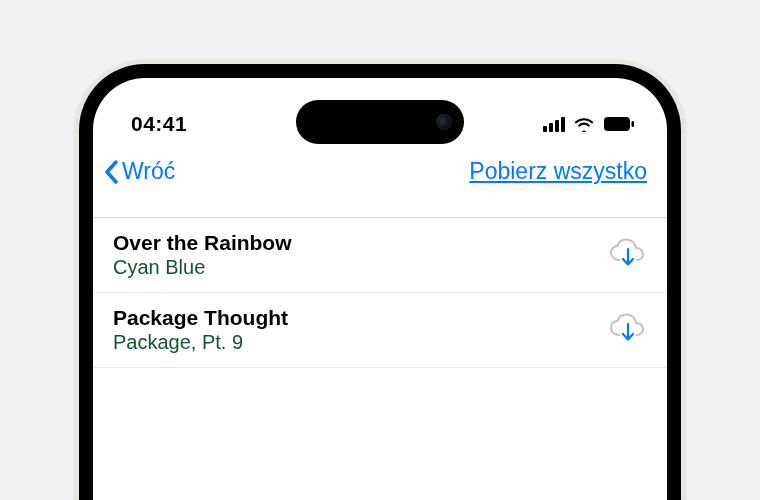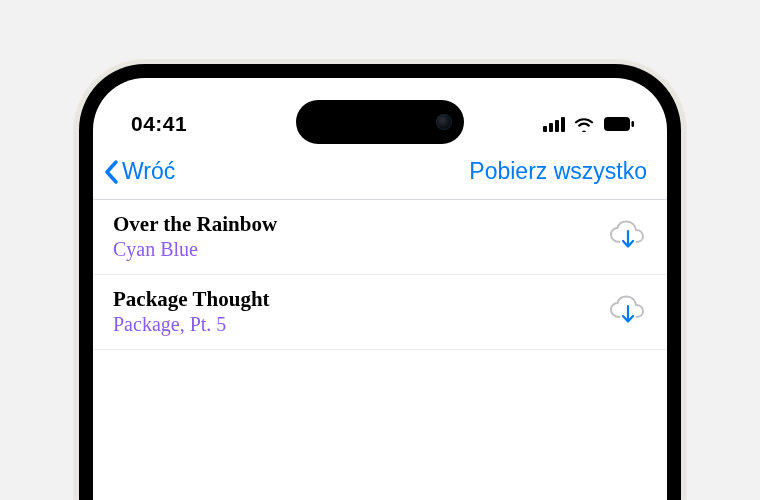--- a/index.html
+++ b/index.html
@@ -85,58 +85,58 @@
     .signal-bars span:nth-child(1){height:6px}
     .signal-bars span:nth-child(2){height:9px}
     .signal-bars span:nth-child(3){height:12px}
     .signal-bars span:nth-child(4){height:15px}
     .wifi svg, .battery svg { display: block; }
     .battery-wrap { display: flex; align-items: center; }
     .nav-bar {
       display: flex;
       justify-content: space-between;
       align-items: center;
-      padding: 10px 20px 14px 10px;
+      padding: 10px 20px 32px 10px;
       border-bottom: 1px solid #d8d8dc;
     }
     .nav-back {
       display: flex;
       align-items: center;
       gap: 2px;
       color: #007aff;
       font-size: 23px;
       cursor: pointer;
     }
     .nav-back svg { display: block; }
     .nav-action {
       color: #007aff;
       font-size: 23px;
       cursor: pointer;
+      text-decoration: underline;
     }
     .list {
       padding: 0;
     }
     .row {
       display: flex;
       align-items: center;
       padding: 12px 20px 12px 20px;
       border-bottom: 1px solid #eaeaee;
       gap: 12px;
-      font-family: Liberation Serif, serif;
     }
     .row-text { flex: 1; }
     .row-title {
       font-size: 21px;
       font-weight: 700;
       color: #000;
       line-height: 1.2;
     }
     .row-sub {
       font-size: 20px;
-      color: #8b5cf6;
+      color: #14532d;
       line-height: 1.25;
     }
     .cloud-btn {
       width: 40px;
       height: 40px;
       display: flex;
       align-items: center;
       justify-content: center;
       cursor: pointer;
     }
@@ -202,21 +202,21 @@
                   <path d="M12 22 C6 22 3 18.5 3 14.5 C3 10.8 6 8 9.5 8 C10.5 4 14 1.5 18.5 1.5 C23.5 1.5 27.5 5 28 10 C32 10 35 12.5 35 16.5 C35 20 32 22 28 22" fill="none" stroke="#bfbfc4" stroke-width="2"></path>
                   <line x1="20" y1="11" x2="20" y2="26" stroke="#007aff" stroke-width="2.2" stroke-linecap="round"></line>
                   <polyline points="15,21 20,26.5 25,21" fill="none" stroke="#007aff" stroke-width="2.2" stroke-linecap="round" stroke-linejoin="round"></polyline>
                 </svg>
               </span>
             </div>
           </div>
           <div class="row">
             <div class="row-text">
               <div class="row-title">Package Thought</div>
-              <div class="row-sub">Package, Pt. 5</div>
+              <div class="row-sub">Package, Pt. 9</div>
             </div>
             <div class="cloud-btn">
               <span>
                 <svg width="38" height="30" viewBox="0 0 38 30">
                   <path d="M12 22 C6 22 3 18.5 3 14.5 C3 10.8 6 8 9.5 8 C10.5 4 14 1.5 18.5 1.5 C23.5 1.5 27.5 5 28 10 C32 10 35 12.5 35 16.5 C35 20 32 22 28 22" fill="none" stroke="#bfbfc4" stroke-width="2"></path>
                   <line x1="20" y1="11" x2="20" y2="26" stroke="#007aff" stroke-width="2.2" stroke-linecap="round"></line>
                   <polyline points="15,21 20,26.5 25,21" fill="none" stroke="#007aff" stroke-width="2.2" stroke-linecap="round" stroke-linejoin="round"></polyline>
                 </svg>
               </span>
             </div>

